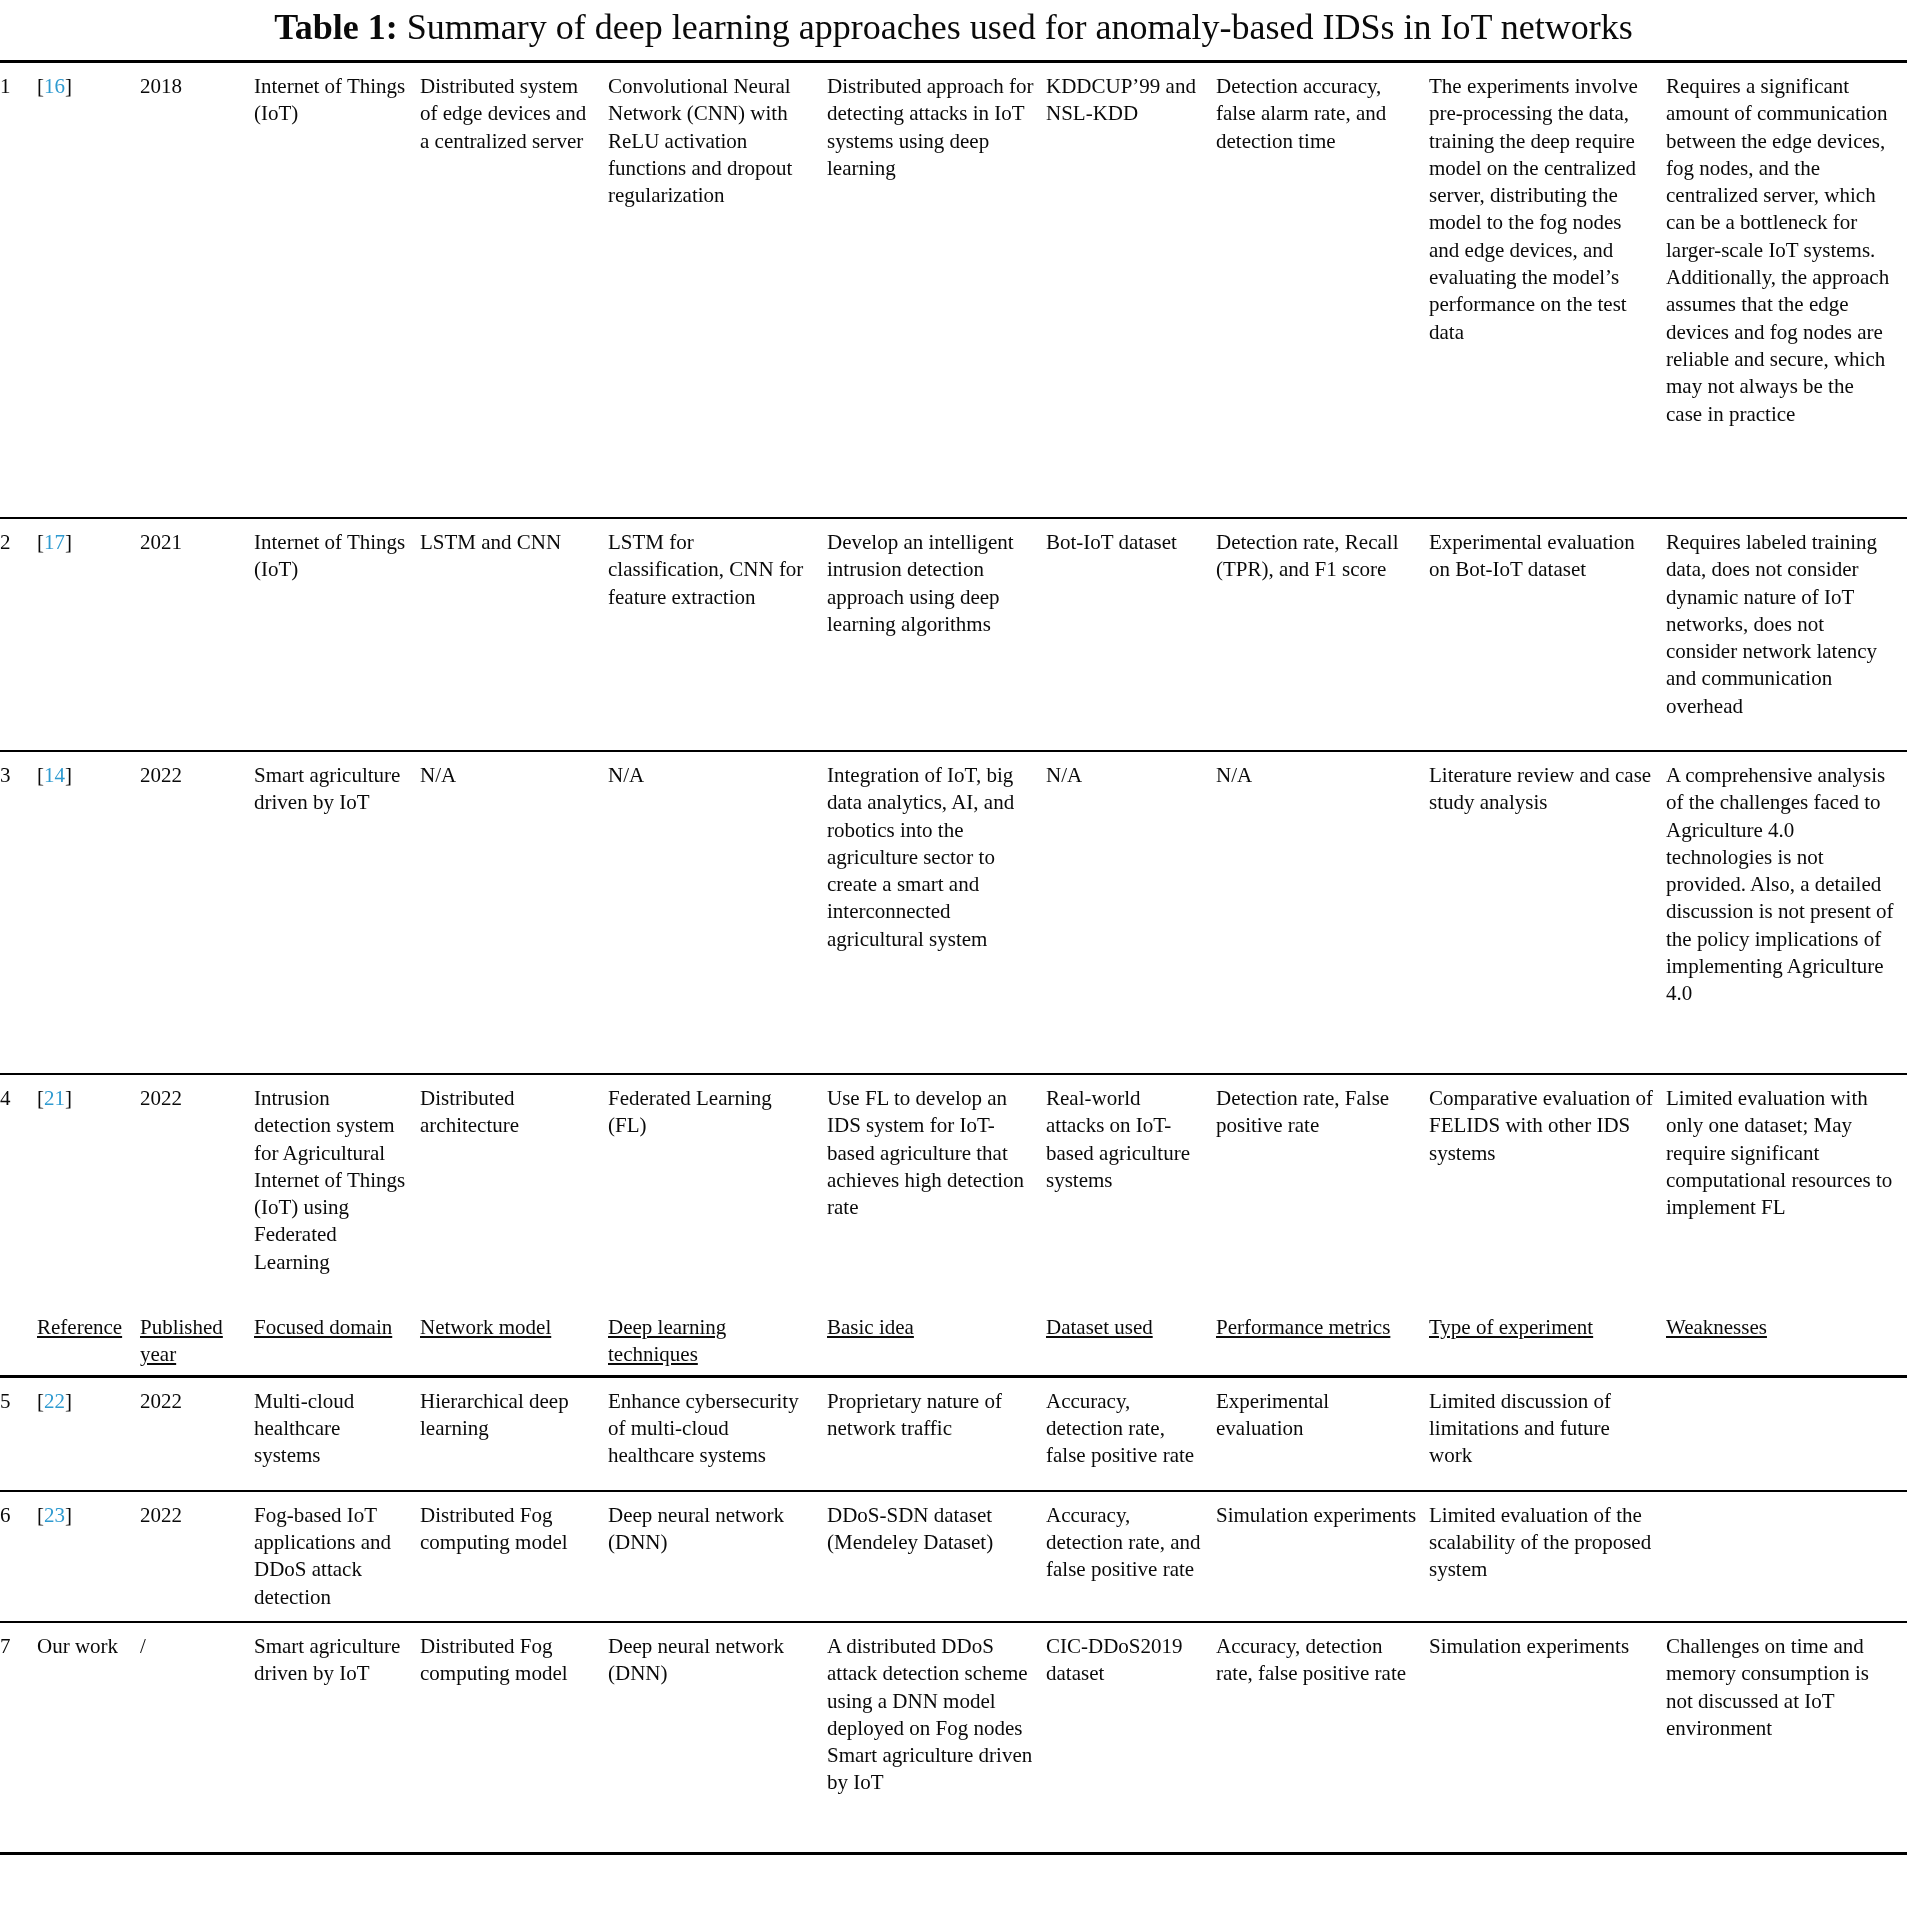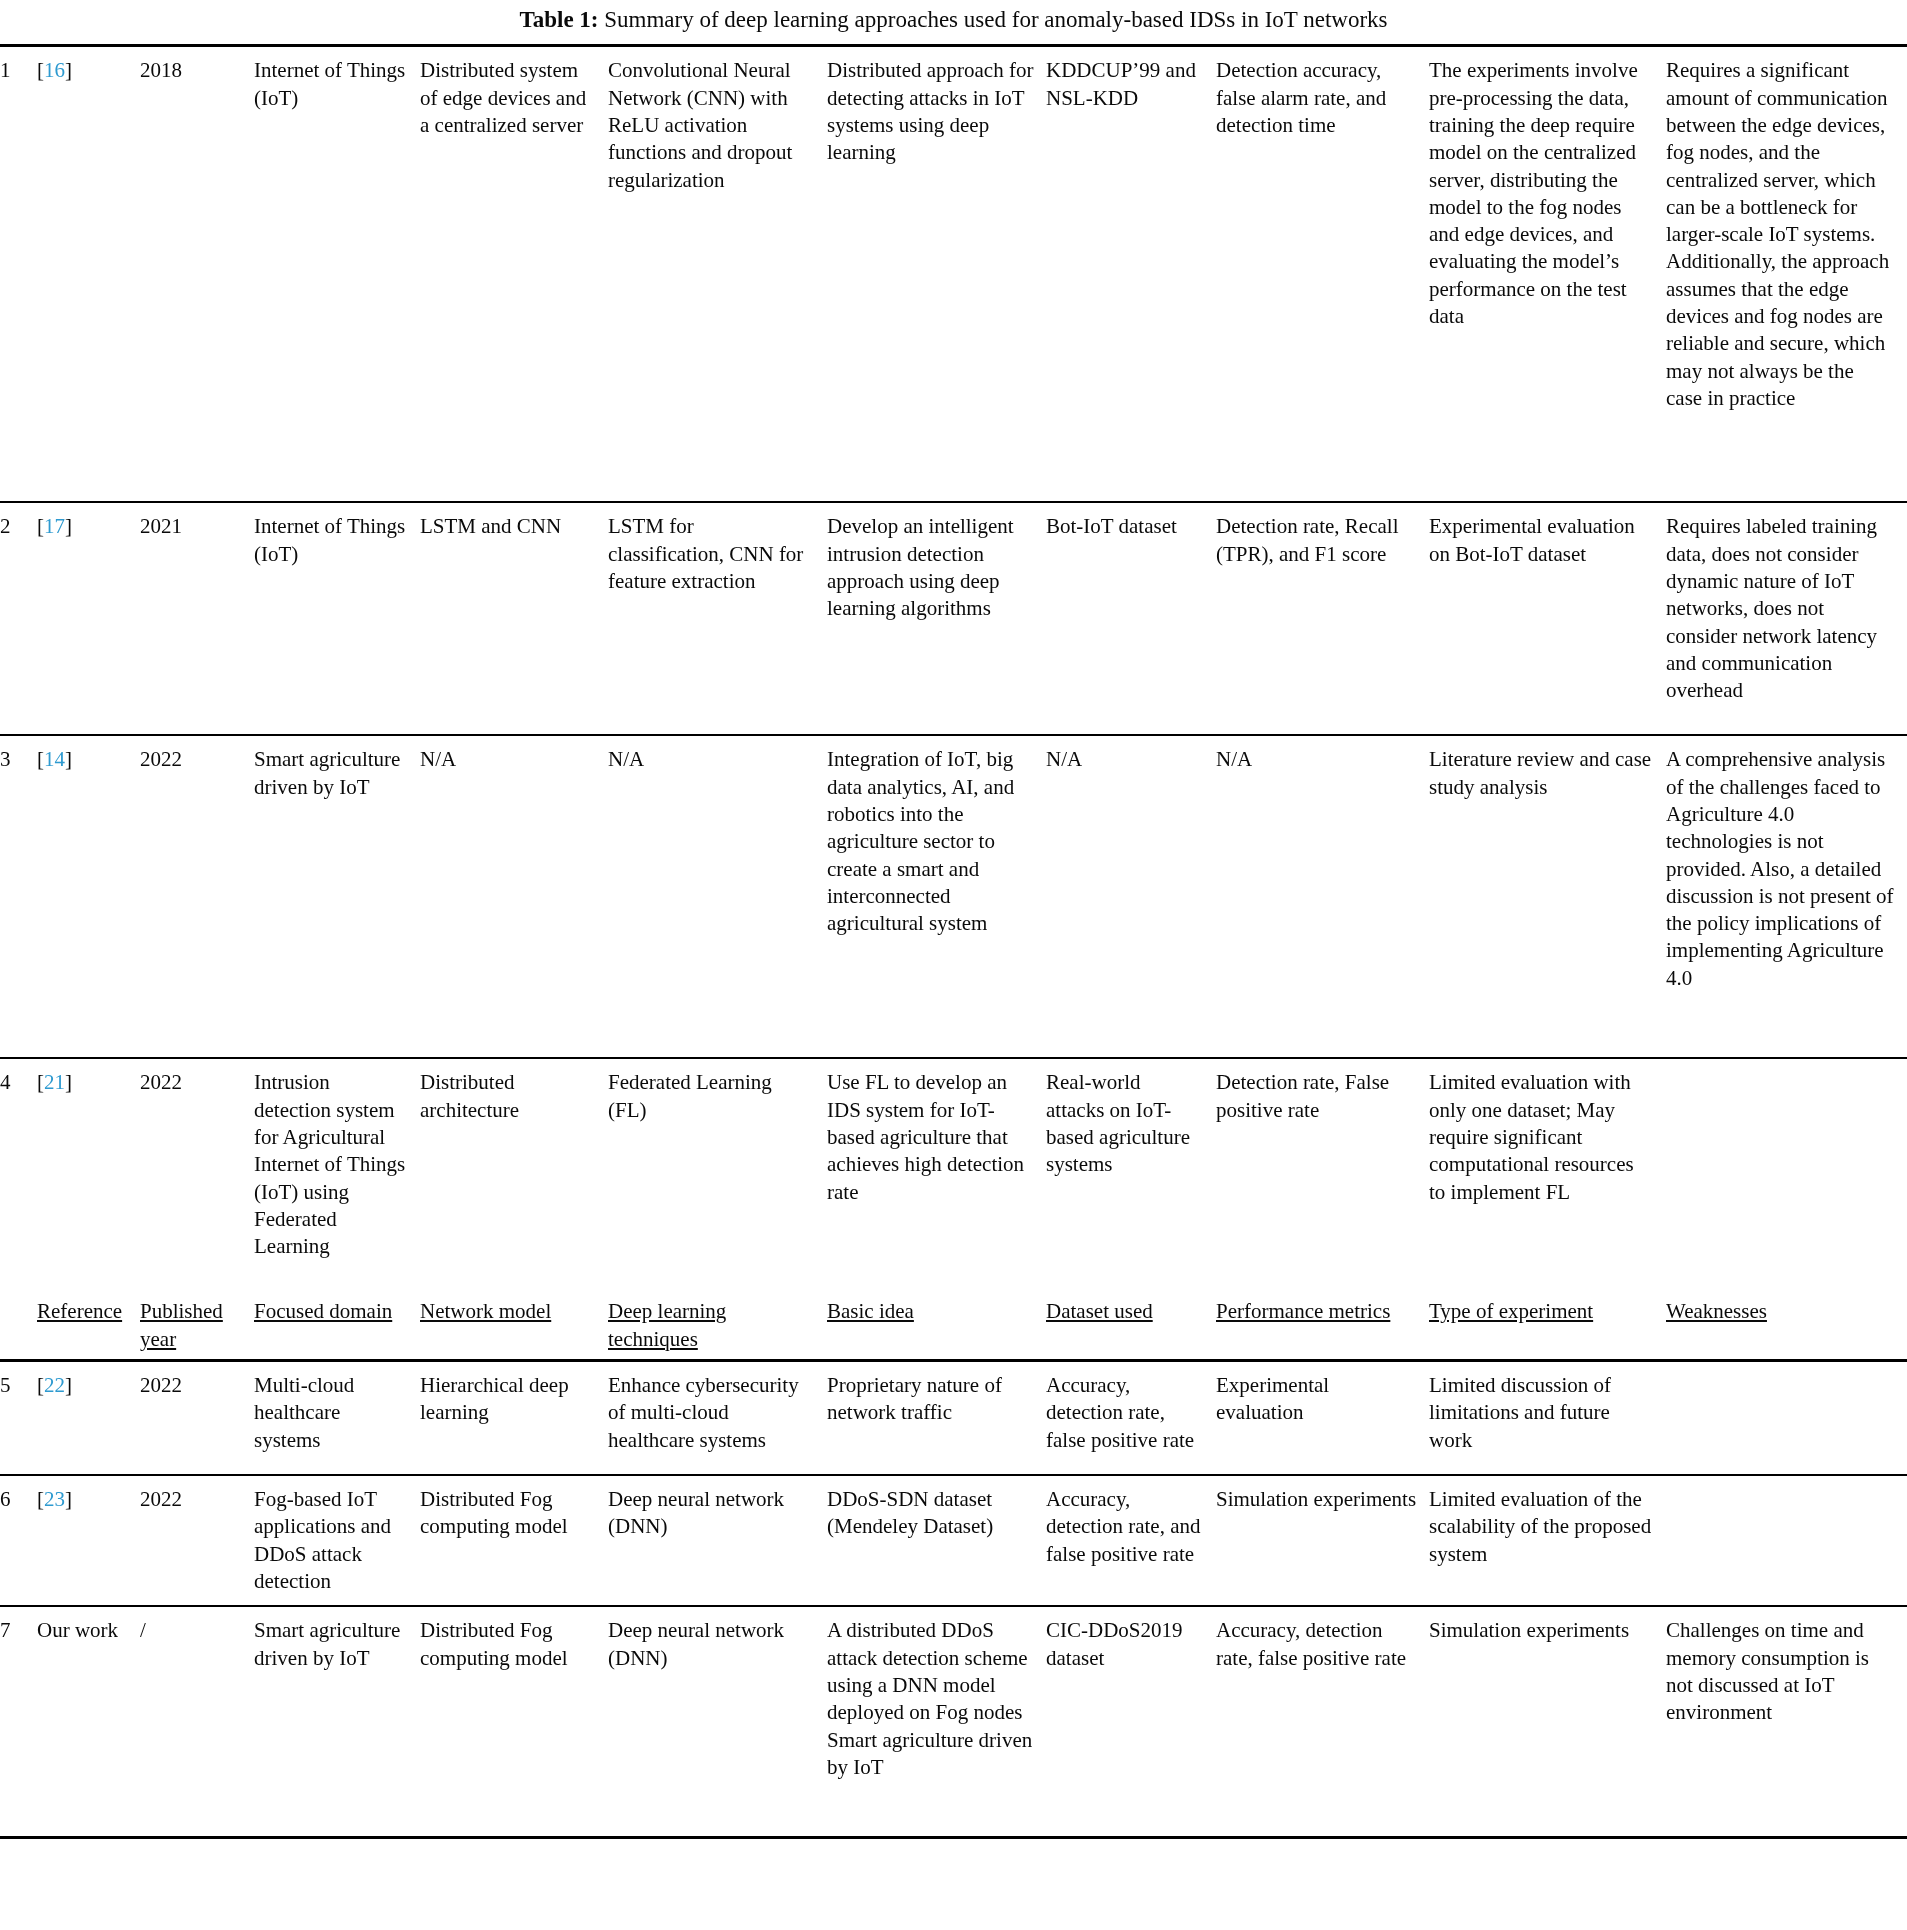--- a/index.html
+++ b/index.html
@@ -14,21 +14,21 @@
     -webkit-font-smoothing: antialiased;
   }
   .page {
     width: 1907px;
     min-height: 1930px;
     background: #ffffff;
     box-sizing: border-box;
   }
   .title {
     text-align: center;
-    font-size: 23px;
+    font-size: 36px;
     margin: 6.1px 0 10.7px 0;
     line-height: 1.2;
   }
   .title .title-prefix {
     font-weight: bold;
   }
   .paper-table {
     border-top: 3.8px solid #000;
     border-bottom: 3.8px solid #000;
   }
@@ -127,20 +127,21 @@
       <div class="row data-row pre-repeat" style="min-height: 236px;">
         <div class="cell index-cell">4</div>
         <div class="cell"><span>[</span><span class="cite-link">21</span><span>]</span></div>
         <div class="cell">2022</div>
         <div class="cell">Intrusion detection system for Agricultural Internet of Things (IoT) using Federated Learning</div>
         <div class="cell">Distributed architecture</div>
         <div class="cell">Federated Learning (FL)</div>
         <div class="cell">Use FL to develop an IDS system for IoT-based agriculture that achieves high detection rate</div>
         <div class="cell">Real-world attacks on IoT-based agriculture systems</div>
         <div class="cell">Detection rate, False positive rate</div>
+        <div class="cell">Comparative evaluation of FELIDS with other IDS systems</div>
         <div class="cell">Limited evaluation with only one dataset; May require significant computational resources to implement FL</div>
       </div>
       <div class="row header-row repeat-header-row">
         <div class="cell index-cell"></div>
         <div class="cell header-cell">Reference</div>
         <div class="cell header-cell">Published year</div>
         <div class="cell header-cell">Focused domain</div>
         <div class="cell header-cell">Network model</div>
         <div class="cell header-cell">Deep learning techniques</div>
         <div class="cell header-cell">Basic idea</div>

